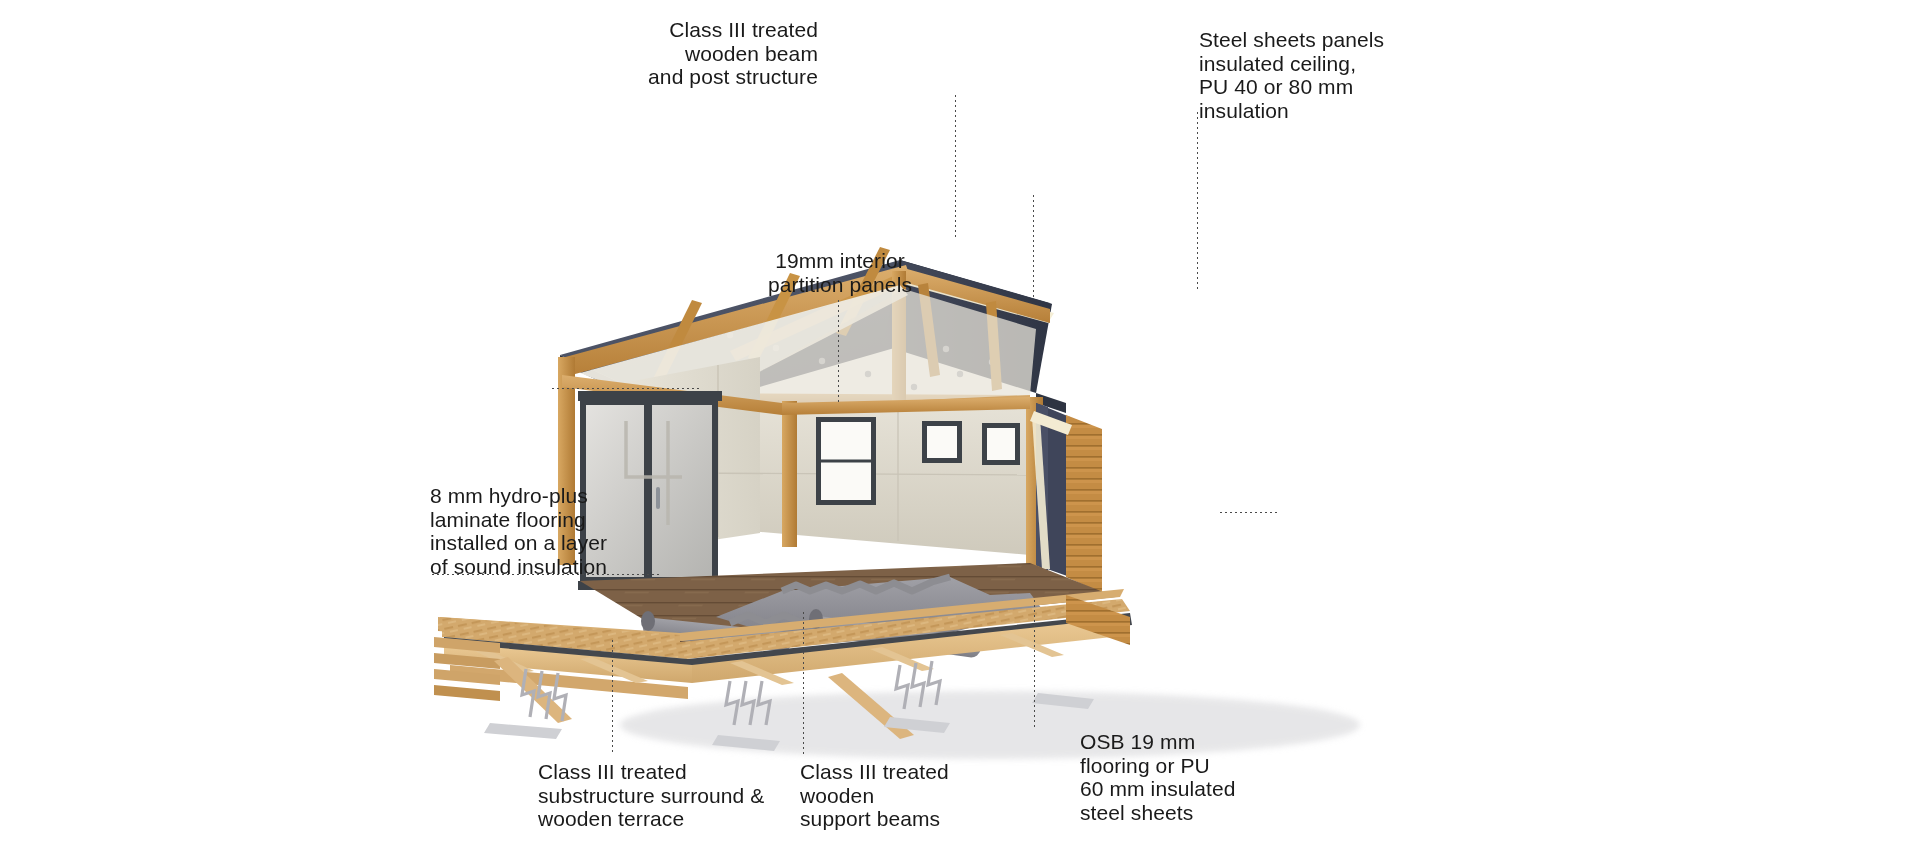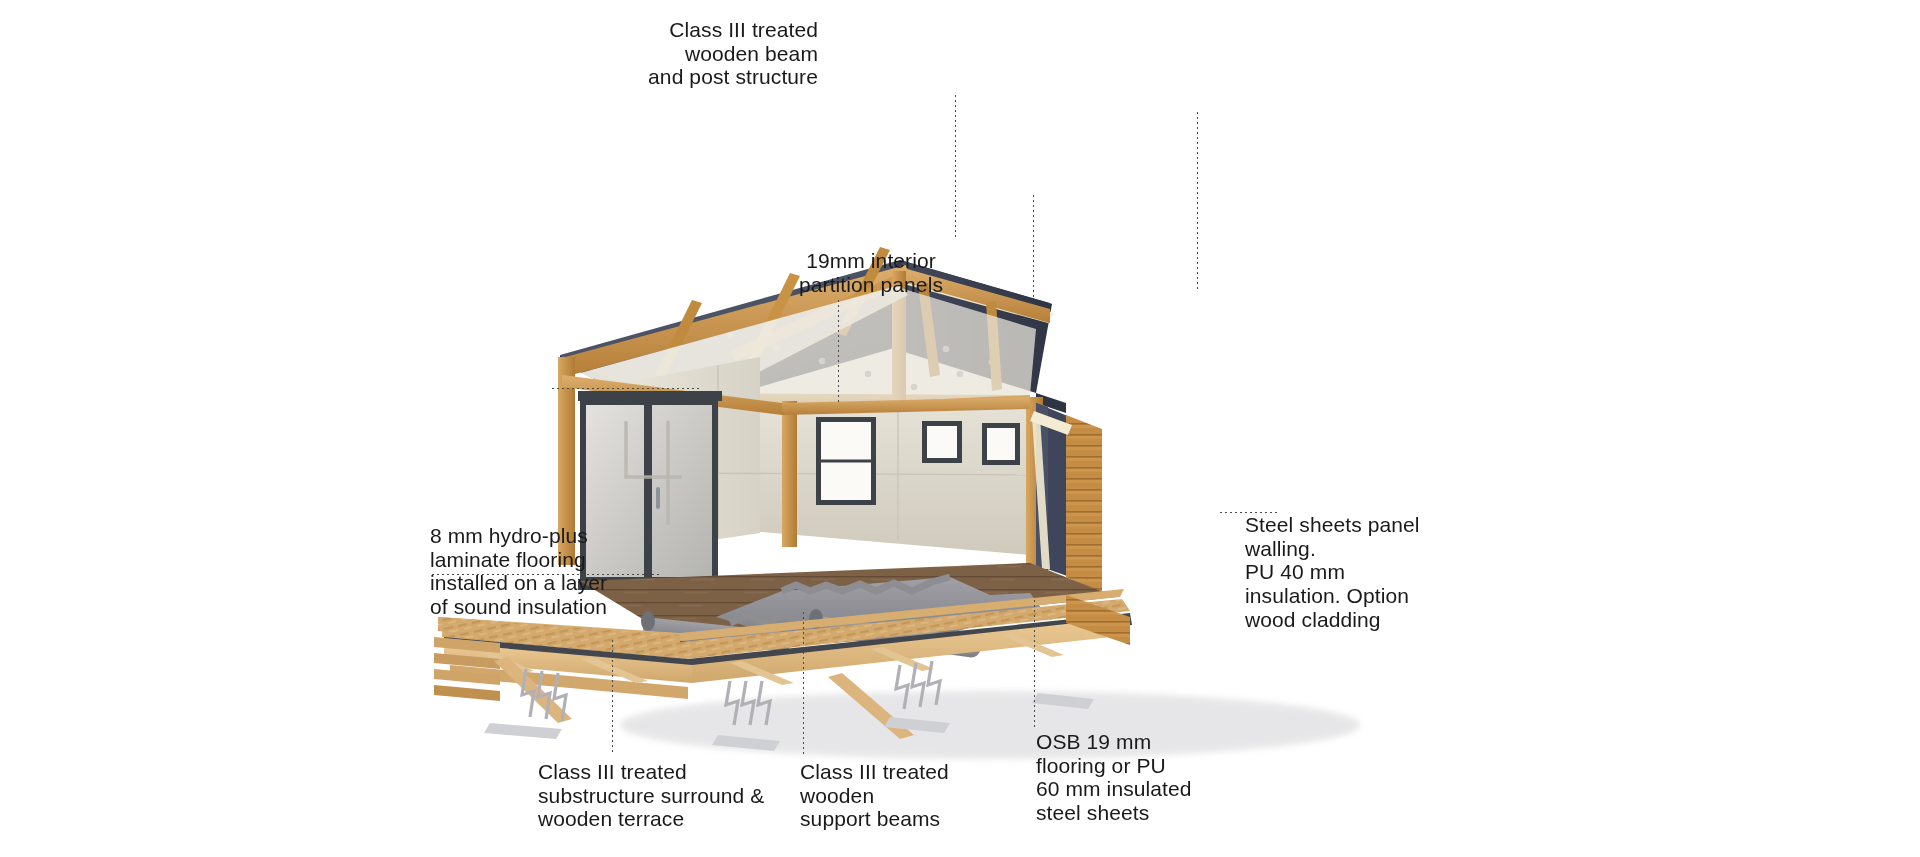--- a/index.html
+++ b/index.html
@@ -300,42 +300,41 @@
   <div class="leader h" style="left:1220px; top:512px; width:60px;"></div>
   <div class="leader v" style="left:612px; top:640px; height:112px;"></div>
   <div class="leader v" style="left:803px; top:612px; height:142px;"></div>
   <div class="leader v" style="left:1034px; top:600px; height:128px;"></div>
 
   <div class="label r" style="left:548px; top:18px; width:270px;">Class III treated
 wooden beam
 and post structure</div>
 
 
-
-  <div class="label c" style="left:771px; top:249px; width:200px;">19mm interior
+  <div class="label l" style="left:1199px; top:28px; width:240px;">Steel sheets panels
+insulated ceiling,
+PU 40 or 80 mm
+insulation</div>
+
+  <div class="label c" style="left:740px; top:249px; width:200px;">19mm interior
 partition panels</div>
 
 
-  <div class="label l" style="left:430px; top:484px; width:240px;margin-top:40px;">8 mm hydro-plus
+  <div class="label l" style="left:430px; top:484px; width:240px;">8 mm hydro-plus
 laminate flooring
 installed on a layer
 of sound insulation</div>
 
-  <div class="label l" style="left:1245px; top:513px; width:250px;">Steel sheets panel
-walling.
-PU 40 mm
-insulation. Option
-wood cladding</div>
 
   <div class="label l" style="left:538px; top:760px; width:290px;">Class III treated
 substructure surround &amp;
 wooden terrace</div>
 
   <div class="label l" style="left:800px; top:760px; width:200px;">Class III treated
 wooden
 support beams</div>
 
-  <div class="label l" style="left:1036px; top:730px; width:220px;">OSB 19 mm
+  <div class="label l" style="left:1080px; top:730px; width:220px;">OSB 19 mm
 flooring or PU
 60 mm insulated
 steel sheets</div>
 
 </div>
 
 </body></html>

